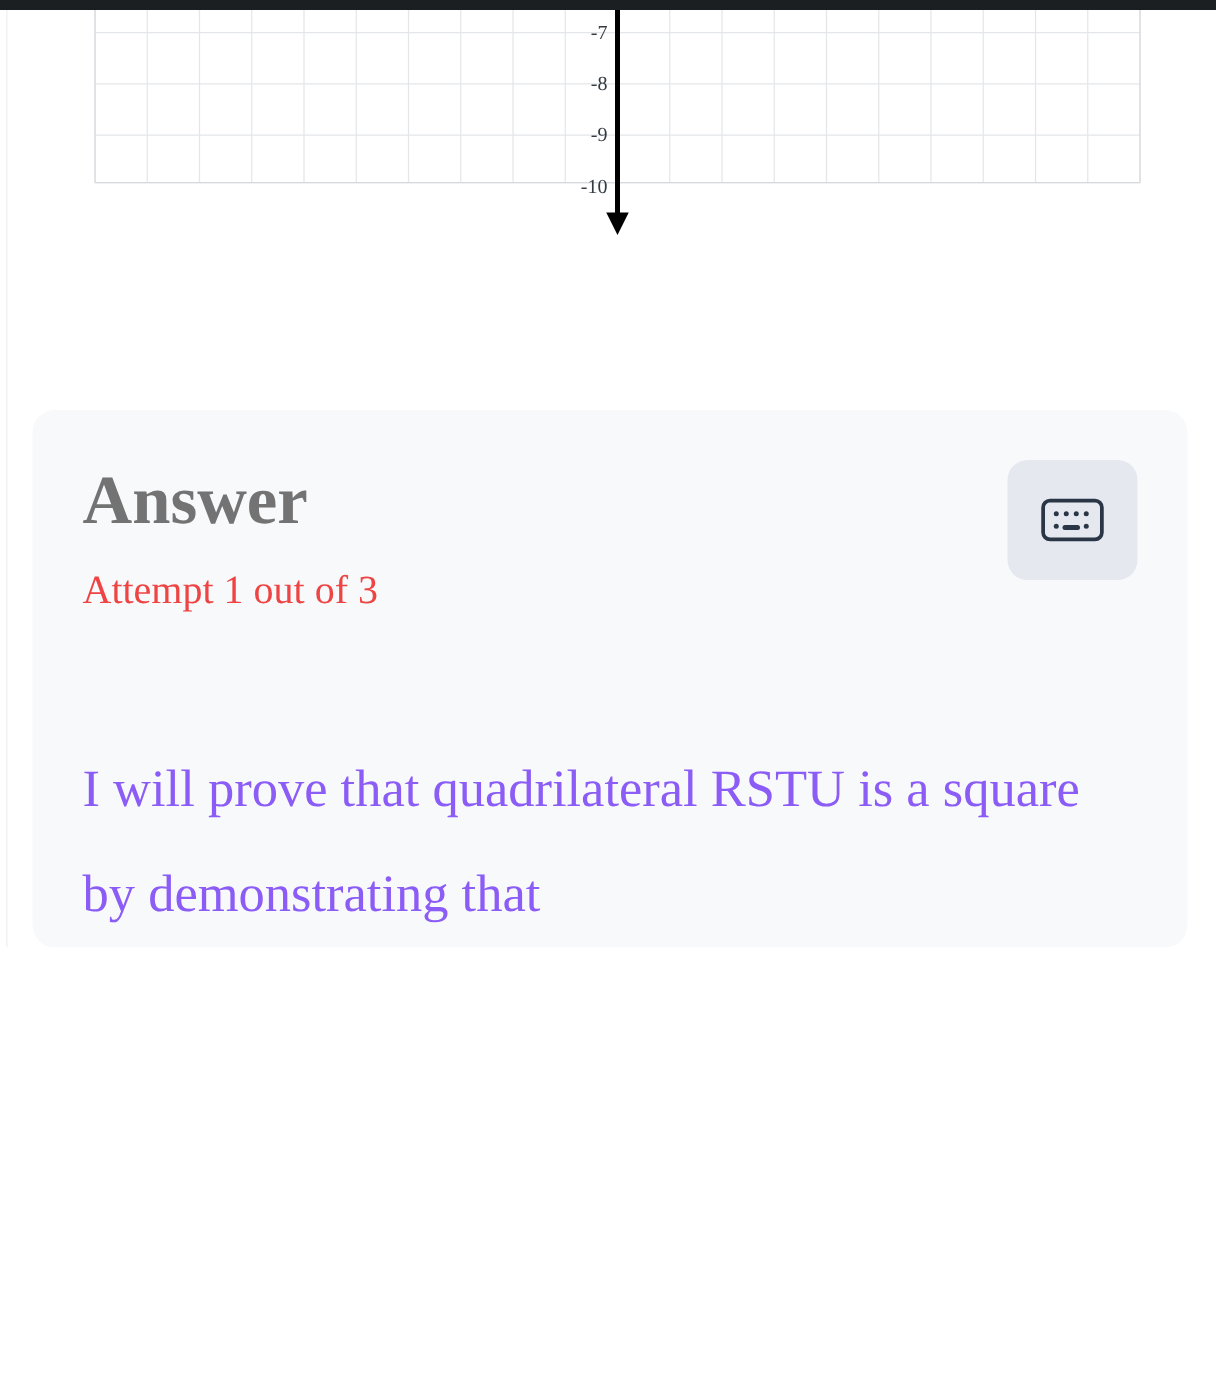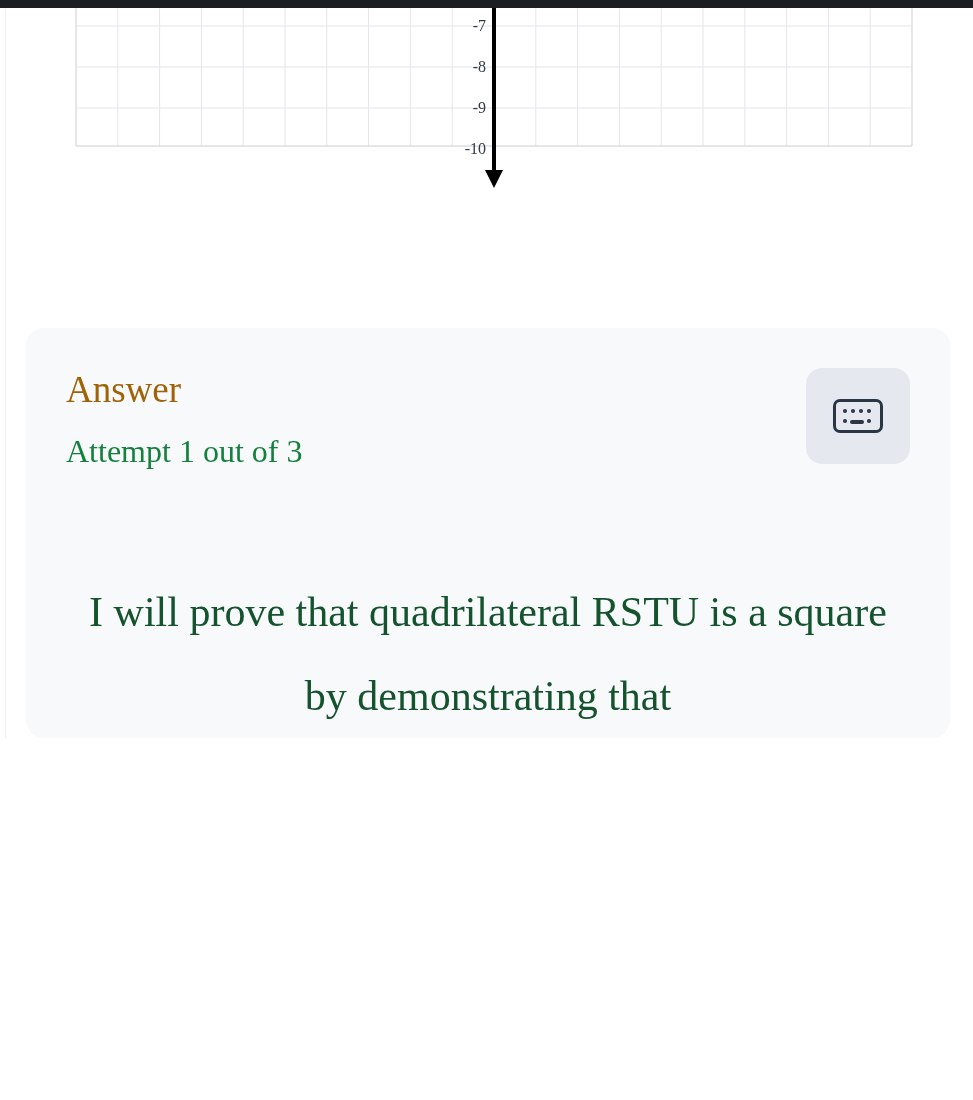--- a/index.html
+++ b/index.html
@@ -47,27 +47,27 @@
     padding: 40px 40px 0 40px;
     position: relative;
     box-sizing: border-box;
   }
   .answer-header {
     display: flex;
     justify-content: space-between;
     align-items: flex-start;
   }
   .answer-title {
-    font-weight: 400;
-    font-size: 37px;
-    color: #a16207;
+    font-weight: 700;
+    font-size: 55px;
+    color: #737373;
     font-family: Georgia, serif;
   }
   .attempt-text {
-    color: #15803d;
+    color: #ef4444;
     font-size: 32px;
     margin-top: 22px;
     font-family: Georgia, serif;
   }
   .keypad-btn {
     width: 104px;
     height: 96px;
     background: #e5e9ef;
     border-radius: 16px;
     display: flex;
@@ -105,24 +105,23 @@
     bottom: 6px;
     left: 14px;
     width: 14px;
     height: 4px;
     background: #2a3646;
     border-radius: 2px;
   }
   .proof-text {
     font-size: 42px;
     line-height: 2.0;
-    color: #14532d;
+    color: #8b5cf6;
     margin-top: 100px;
     font-family: Georgia, serif;
-    text-align: center;
   }
   .axis-label {
     font-family: Georgia, "Times New Roman", serif;
     font-size: 16px;
     fill: #333b42;
   }
 </style>
 </head>
 <body>
 

